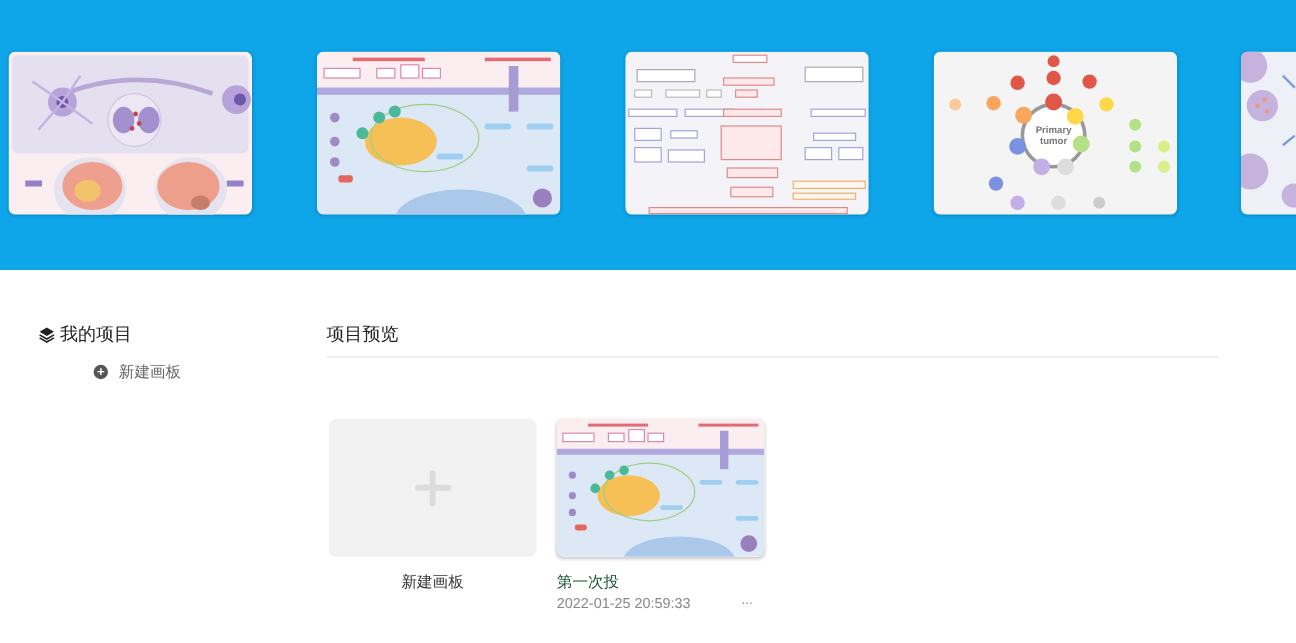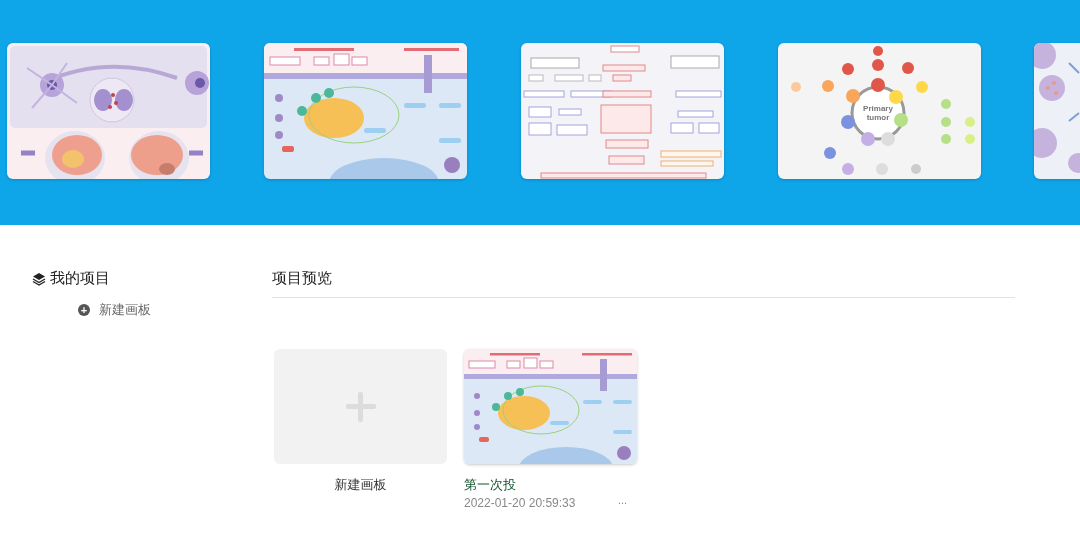--- a/index.html
+++ b/index.html
@@ -223,15 +223,15 @@
         <rect x="149" y="81" width="19" height="4" rx="2" fill="#9fcff0"></rect>
       <rect x="15" y="88" width="10" height="5" rx="2" fill="#e5675c"></rect>
       <ellipse cx="102" cy="119" rx="47" ry="21" fill="#a9c8ea"></ellipse>
       <circle cx="160" cy="104" r="7" fill="#9a7fbf"></circle>
       <circle cx="13" cy="47" r="3" fill="#9e8bc6"></circle>
         <circle cx="13" cy="64" r="3" fill="#9e8bc6"></circle>
         <circle cx="13" cy="78" r="3" fill="#9e8bc6"></circle>
     </svg>
   </div>
   <div class="board-name">第一次投</div>
-  <div class="board-date">2022-01-20 20:59:33</div>
+  <div class="board-date">2022-01-25 20:59:33</div>
   <div class="board-more">...</div>
 </div>
 
 </body></html>

